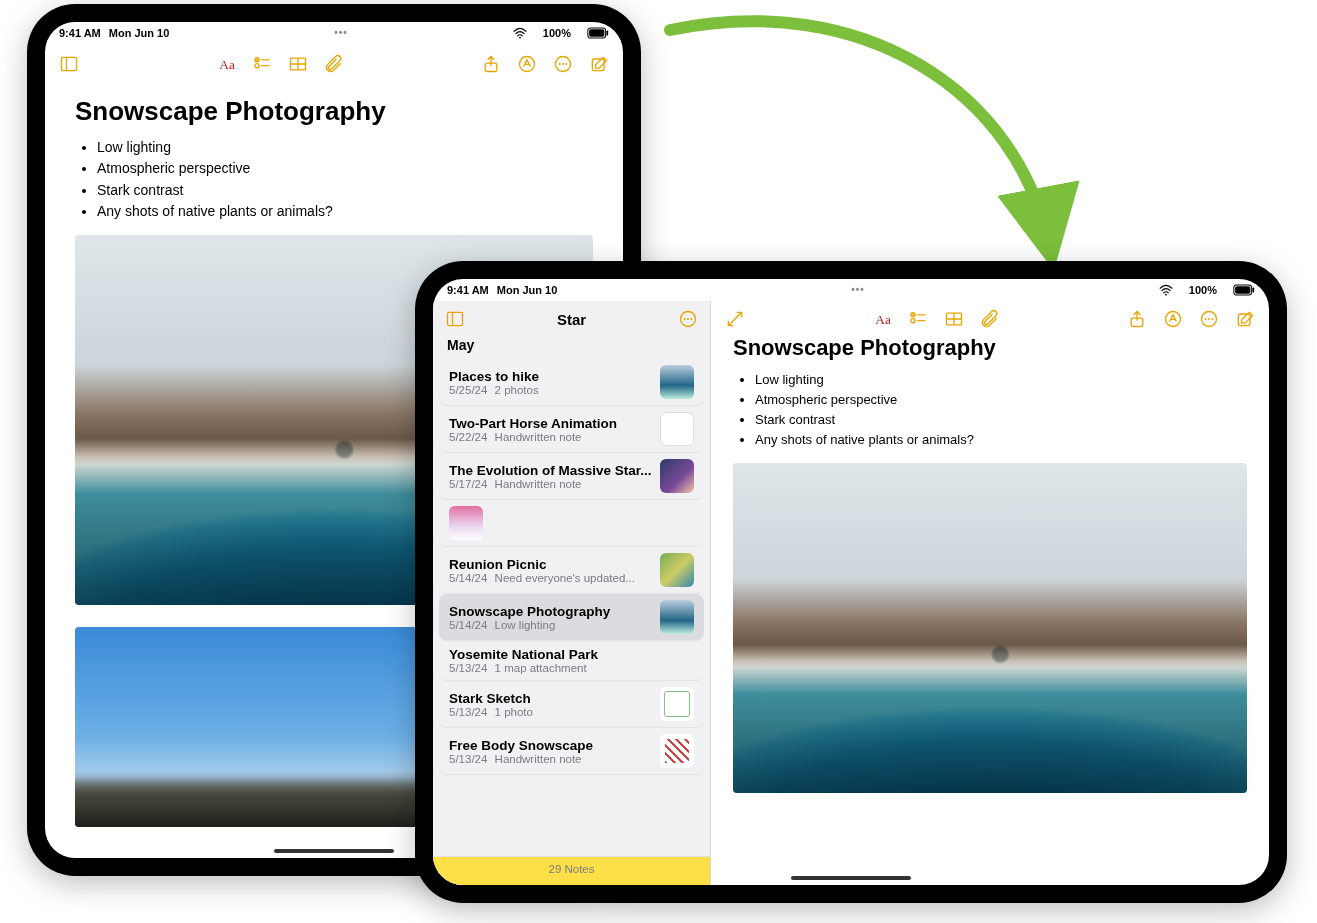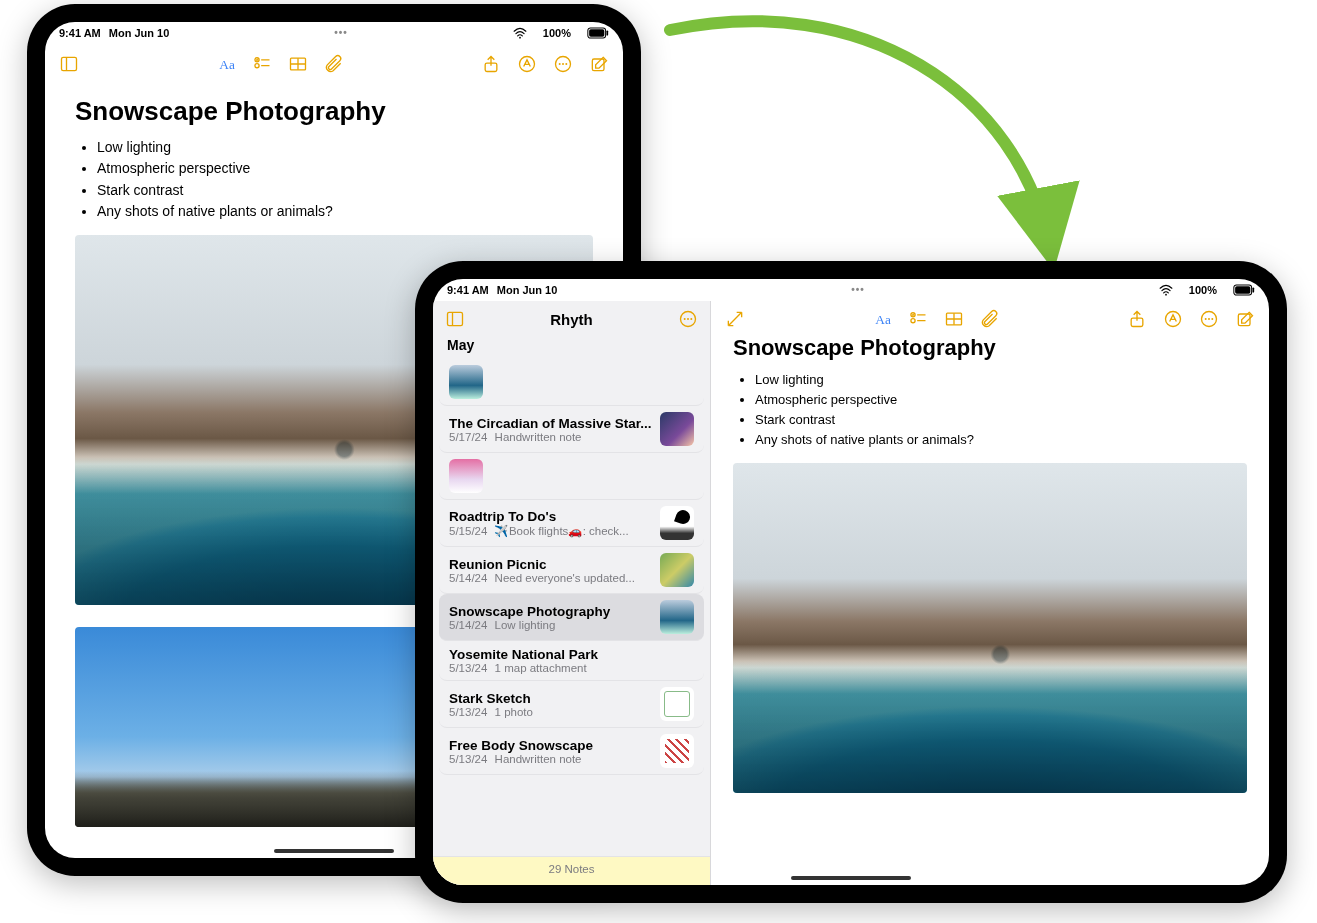--- a/index.html
+++ b/index.html
@@ -60,21 +60,21 @@
   }
   .toolbar .spacer { flex: 1; }
   .tbtn {
     width: 28px;
     height: 28px;
     display: flex;
     align-items: center;
     justify-content: center;
     color: #e8a500;
   }
-  .tbtn.dim { color: #3b82f6; }
+  .tbtn.dim { color: #b91c1c; }
   .tbtn svg { width: 20px; height: 20px; stroke: currentColor; fill: none; stroke-width: 1.6; }
 
   .note-body {
     flex: 1;
     overflow: hidden;
     padding: 8px 30px 0 30px;
   }
   .note-title {
     font-size: 24px;
     font-weight: 700;
@@ -219,21 +219,21 @@
   .thumb.fbd{ background:#fff; position:relative;}
   .thumb.fbd::after{content:"";position:absolute;inset:5px;background:repeating-linear-gradient(45deg,#c44 0 2px, transparent 2px 6px);}
   .thumb.empty{ background:#fff; border:1px solid #ddd;}
 
   .side-footer{
     text-align:center;
     font-size:11.5px;
     color:#7b7b80;
     padding:6px 0 10px;
     border-top:1px solid #e3e3e6;
-    background:#fef9c3;
+    background:#fde047;
   }
 
   .detail {
     flex: 1;
     display: flex;
     flex-direction: column;
     position: relative;
   }
   .detail .toolbar { padding: 4px 10px 2px 10px; }
   .detail .note-body { padding: 0 22px; }
@@ -399,51 +399,55 @@
     <div class="split">
 
       <div class="sidebar">
         <div class="side-top">
           <div class="tbtn">
             <svg viewBox="0 0 24 24">
                 <rect x="3" y="4" width="18" height="16" rx="2"></rect>
                 <line x1="9" y1="4" x2="9" y2="20"></line>
               </svg>
           </div>
-          <div class="title">Rhyth</div>
+          <div class="title">Star</div>
           <div class="tbtn">
             <svg viewBox="0 0 24 24">
                 <circle cx="12" cy="12" r="9"></circle>
                 <circle cx="8" cy="12" r="1.2" fill="currentColor" stroke="none"></circle>
                 <circle cx="12" cy="12" r="1.2" fill="currentColor" stroke="none"></circle>
                 <circle cx="16" cy="12" r="1.2" fill="currentColor" stroke="none"></circle>
               </svg>
           </div>
         </div>
         <div class="side-header">May</div>
         <div class="list" id="note-list">
             <div class="row">
+              <div class="txt">
+                <div class="t1">Places to hike</div>
+                <div class="t2"><span class="date">5/25/24</span> 2 photos</div>
+              </div>
               <div class="thumb snow"></div>
             </div>
             <div class="row">
               <div class="txt">
-                <div class="t1">The Circadian of Massive Star...</div>
+                <div class="t1">Two-Part Horse Animation</div>
+                <div class="t2"><span class="date">5/22/24</span> Handwritten note</div>
+              </div>
+              <div class="thumb empty"></div>
+            </div>
+            <div class="row">
+              <div class="txt">
+                <div class="t1">The Evolution of Massive Star...</div>
                 <div class="t2"><span class="date">5/17/24</span> Handwritten note</div>
               </div>
               <div class="thumb star"></div>
             </div>
             <div class="row">
               <div class="thumb sky"></div>
-            </div>
-            <div class="row">
-              <div class="txt">
-                <div class="t1">Roadtrip To Do's</div>
-                <div class="t2"><span class="date">5/15/24</span> ✈️Book flights🚗: check...</div>
-              </div>
-              <div class="thumb road"></div>
             </div>
             <div class="row">
               <div class="txt">
                 <div class="t1">Reunion Picnic</div>
                 <div class="t2"><span class="date">5/14/24</span> Need everyone's updated...</div>
               </div>
               <div class="thumb picnic"></div>
             </div>
             <div class="row selected">
               <div class="txt">

